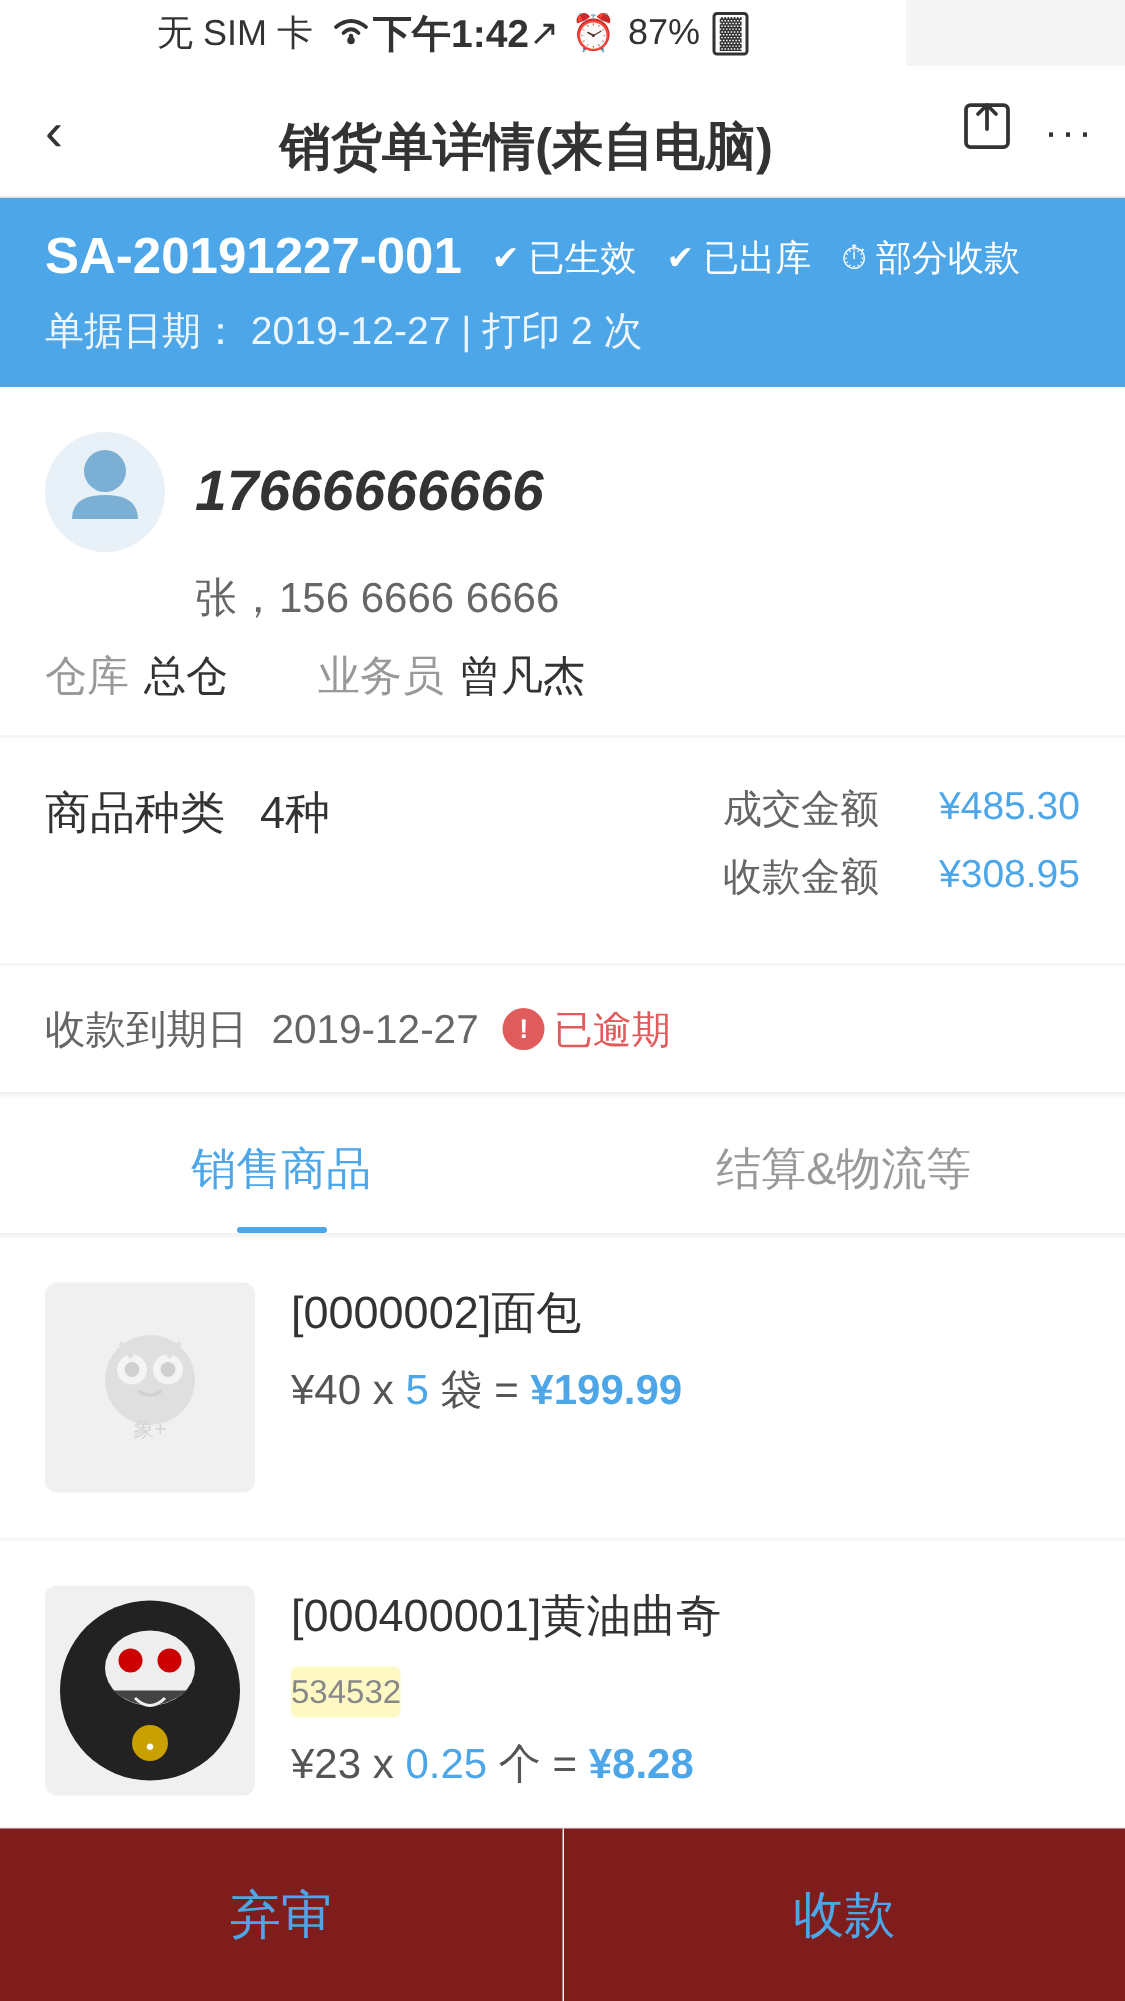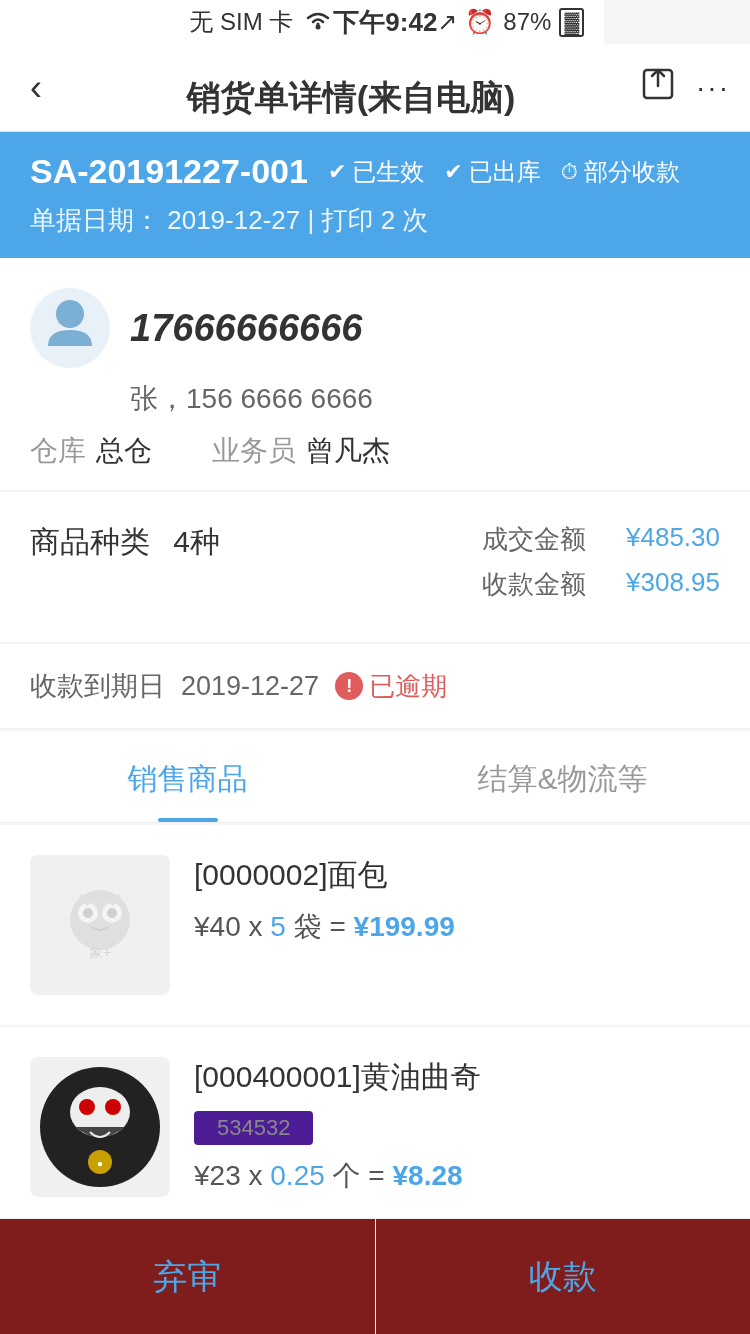--- a/index.html
+++ b/index.html
@@ -13,21 +13,21 @@
       color: #333;
     }
 
     
     .status-bar {
       width: 604px;
       height: 44px;
       background: #fff;
       display: flex;
       align-items: center;
-      justify-content: flex-end;
+      justify-content: center;
       padding: 11px 20px;
       font-size: 24px;
       font-weight: 500;
     }
     .status-left { display: flex; align-items: center; gap: 10px; }
     .status-center { font-weight: 600; font-size: 26px; }
     .status-right { display: flex; align-items: center; gap: 8px; font-size: 24px; }
 
     
     .nav-bar {
@@ -237,24 +237,24 @@
       flex-shrink: 0;
       display: flex;
       align-items: center;
       justify-content: center;
       overflow: hidden;
     }
     .product-info { flex: 1; }
     .product-name { font-size: 30px; color: #333; margin-bottom: 12px; font-weight: 500; }
     .product-tag {
       display: inline-block;
-      background: #4c1d95;
+      background: #fef9c3;
       color: #888;
       font-size: 22px;
-      padding: 4px 23px;
+      padding: 4px 0;
       border-radius: 4px;
       margin-bottom: 12px;
     }
     .product-price { font-size: 28px; color: #555; }
     .product-price .qty { color: #4da6e8; }
     .product-price .total { color: #4da6e8; font-weight: 600; }
 
     
     .bottom-bar {
       position: fixed;
@@ -290,21 +290,21 @@
     <span>无 SIM 卡</span>
     <span>
       <svg width="30" height="22" viewBox="0 0 30 22">
         <path d="M15 18 Q15 14 15 18" stroke="#333" stroke-width="3" fill="none"></path>
         <path d="M10 14 Q15 9 20 14" stroke="#333" stroke-width="2.5" fill="none" stroke-linecap="round"></path>
         <path d="M5 10 Q15 2 25 10" stroke="#333" stroke-width="2.5" fill="none" stroke-linecap="round"></path>
         <circle cx="15" cy="19" r="2.5" fill="#333"></circle>
       </svg>
     </span>
   </div>
-  <div class="status-center">下午9:42</div>
+  <div class="status-center">下午1:42</div>
   <div class="status-right">
     <span>↗</span>
     <span>⏰</span>
     <span>87%</span>
     <span style="border:2px solid #333;border-radius:3px;padding:1px 3px;font-size:20px;">▓</span>
   </div>
 </div>
 
 <div class="nav-bar">
   <div class="nav-back">‹</div>

